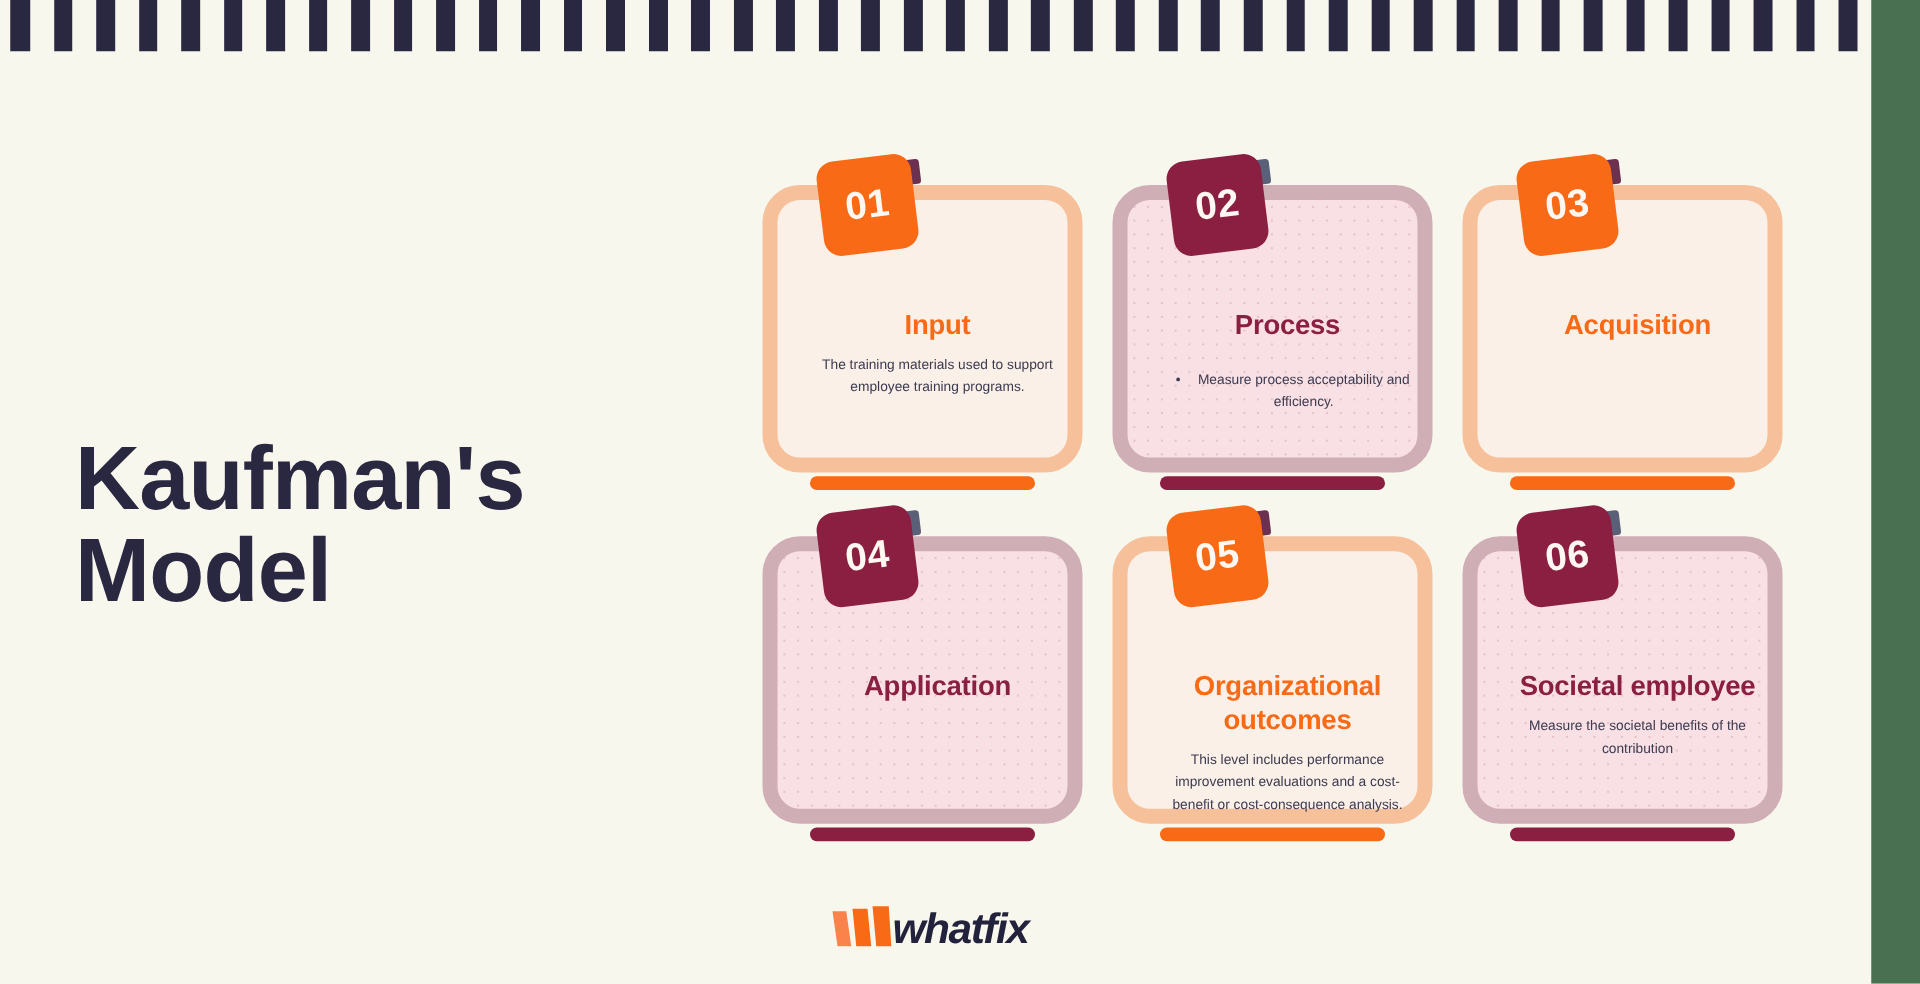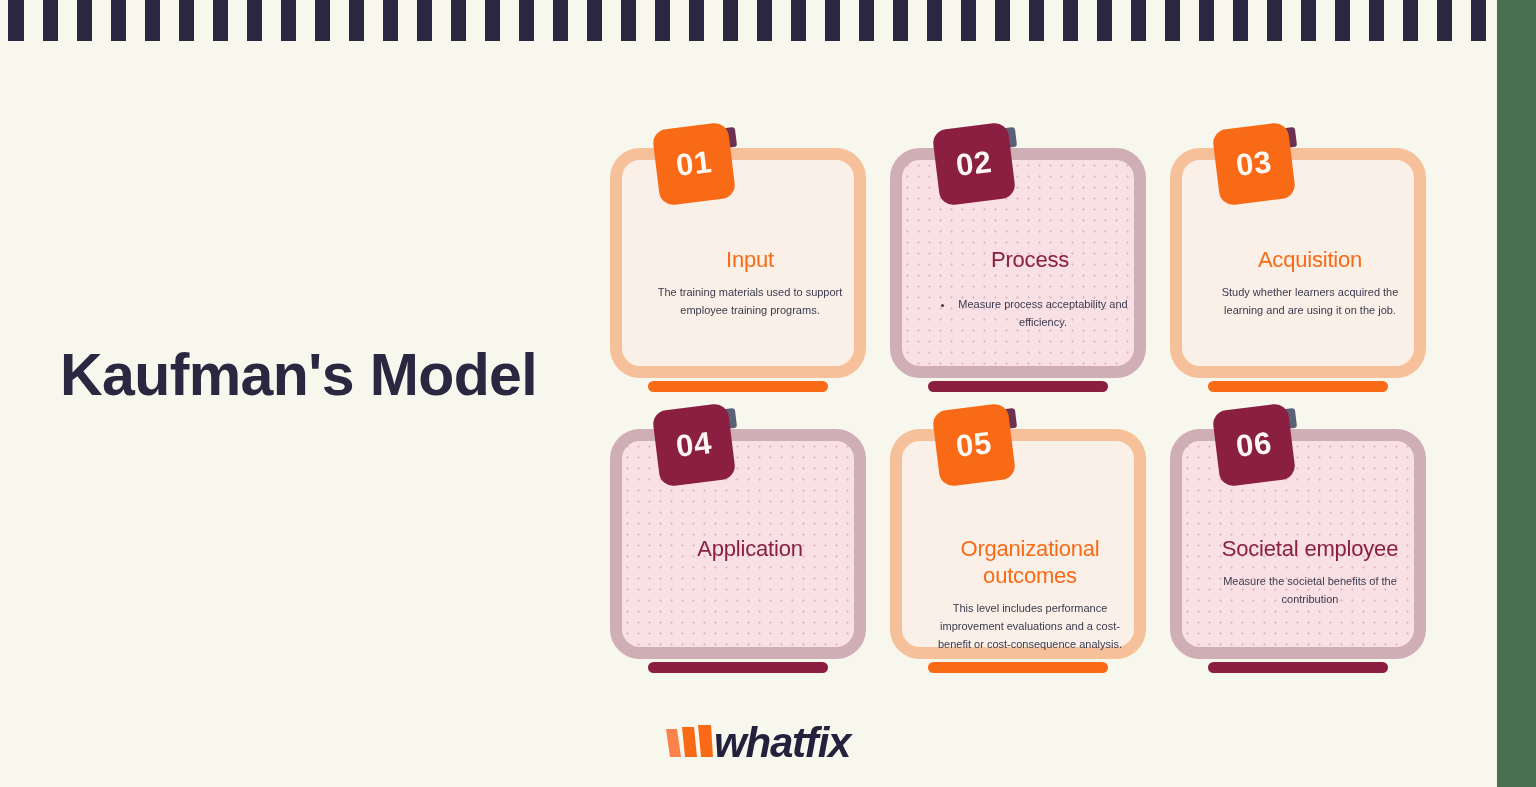--- a/index.html
+++ b/index.html
@@ -46,21 +46,21 @@
     background: #497051;
   }
 
   
   #headline {
     position: absolute;
     left: 60px;
     top: 298px;
     width: 540px;
     color: #2A2740;
-    font-size: 59px;
+    font-size: 72px;
     line-height: 74px;
     font-weight: 700;
     letter-spacing: -0.6px;
   }
 
   
   #card-grid {
     position: absolute;
     left: 610px;
     top: 126px;
@@ -117,21 +117,21 @@
     padding: 52px 14px 10px 14px;
     text-align: center;
     display: flex;
     flex-direction: column;
     align-items: center;
   }
   .card-slot.row-2 .card-body { padding-top: 60px; }
 
   .card-title {
     font-size: 22px;
-    font-weight: 400;
+    font-weight: 700;
     line-height: 27px;
     color: #F96A16;
     letter-spacing: -0.2px;
     margin: 0 0 10px 0;
   }
   .card-slot.theme-maroon .card-title { color: #8B1F42; }
 
   .card-desc {
     font-size: 11px;
     line-height: 18px;
@@ -189,21 +189,21 @@
     position: absolute;
     left: 664px;
     top: 718px;
     width: 180px;
     height: 50px;
     display: flex;
     align-items: center;
   }
   #logo-mark { width: 56px; height: 40px; flex: none; }
   #logo-text {
-    font-size: 42px;
+    font-size: 34px;
     font-weight: 700;
     font-style: italic;
     color: #23223C;
     letter-spacing: -1.2px;
     margin-left: -6px;
     line-height: 1;
   }
 </style>
 </head>
 <body>
@@ -247,21 +247,20 @@
       <div class="num-tab-wrap">
         <div class="num-tab-fold"></div>
         <div class="num-tab">02</div>
       </div>
     </div>
 
     <div class="card-slot theme-orange row-1">
       <div class="card-frame">
         <div class="card-body">
           <p class="card-title">Acquisition</p>
-          <p class="card-desc">Study whether learners acquired the learning and are using it on the job.</p>
         </div>
       </div>
       <div class="card-underbar"></div>
       <div class="num-tab-wrap">
         <div class="num-tab-fold"></div>
         <div class="num-tab">03</div>
       </div>
     </div>
 
     <div class="card-slot theme-maroon row-2">

